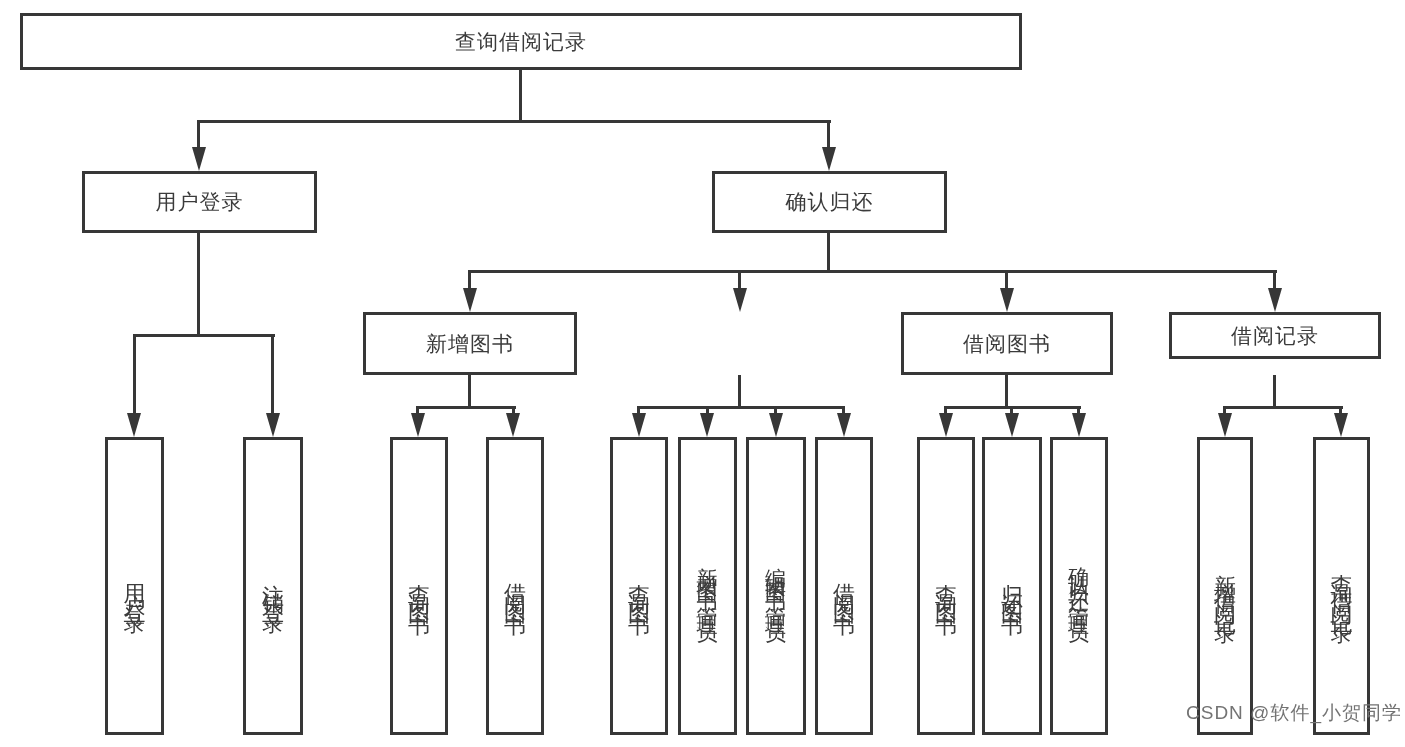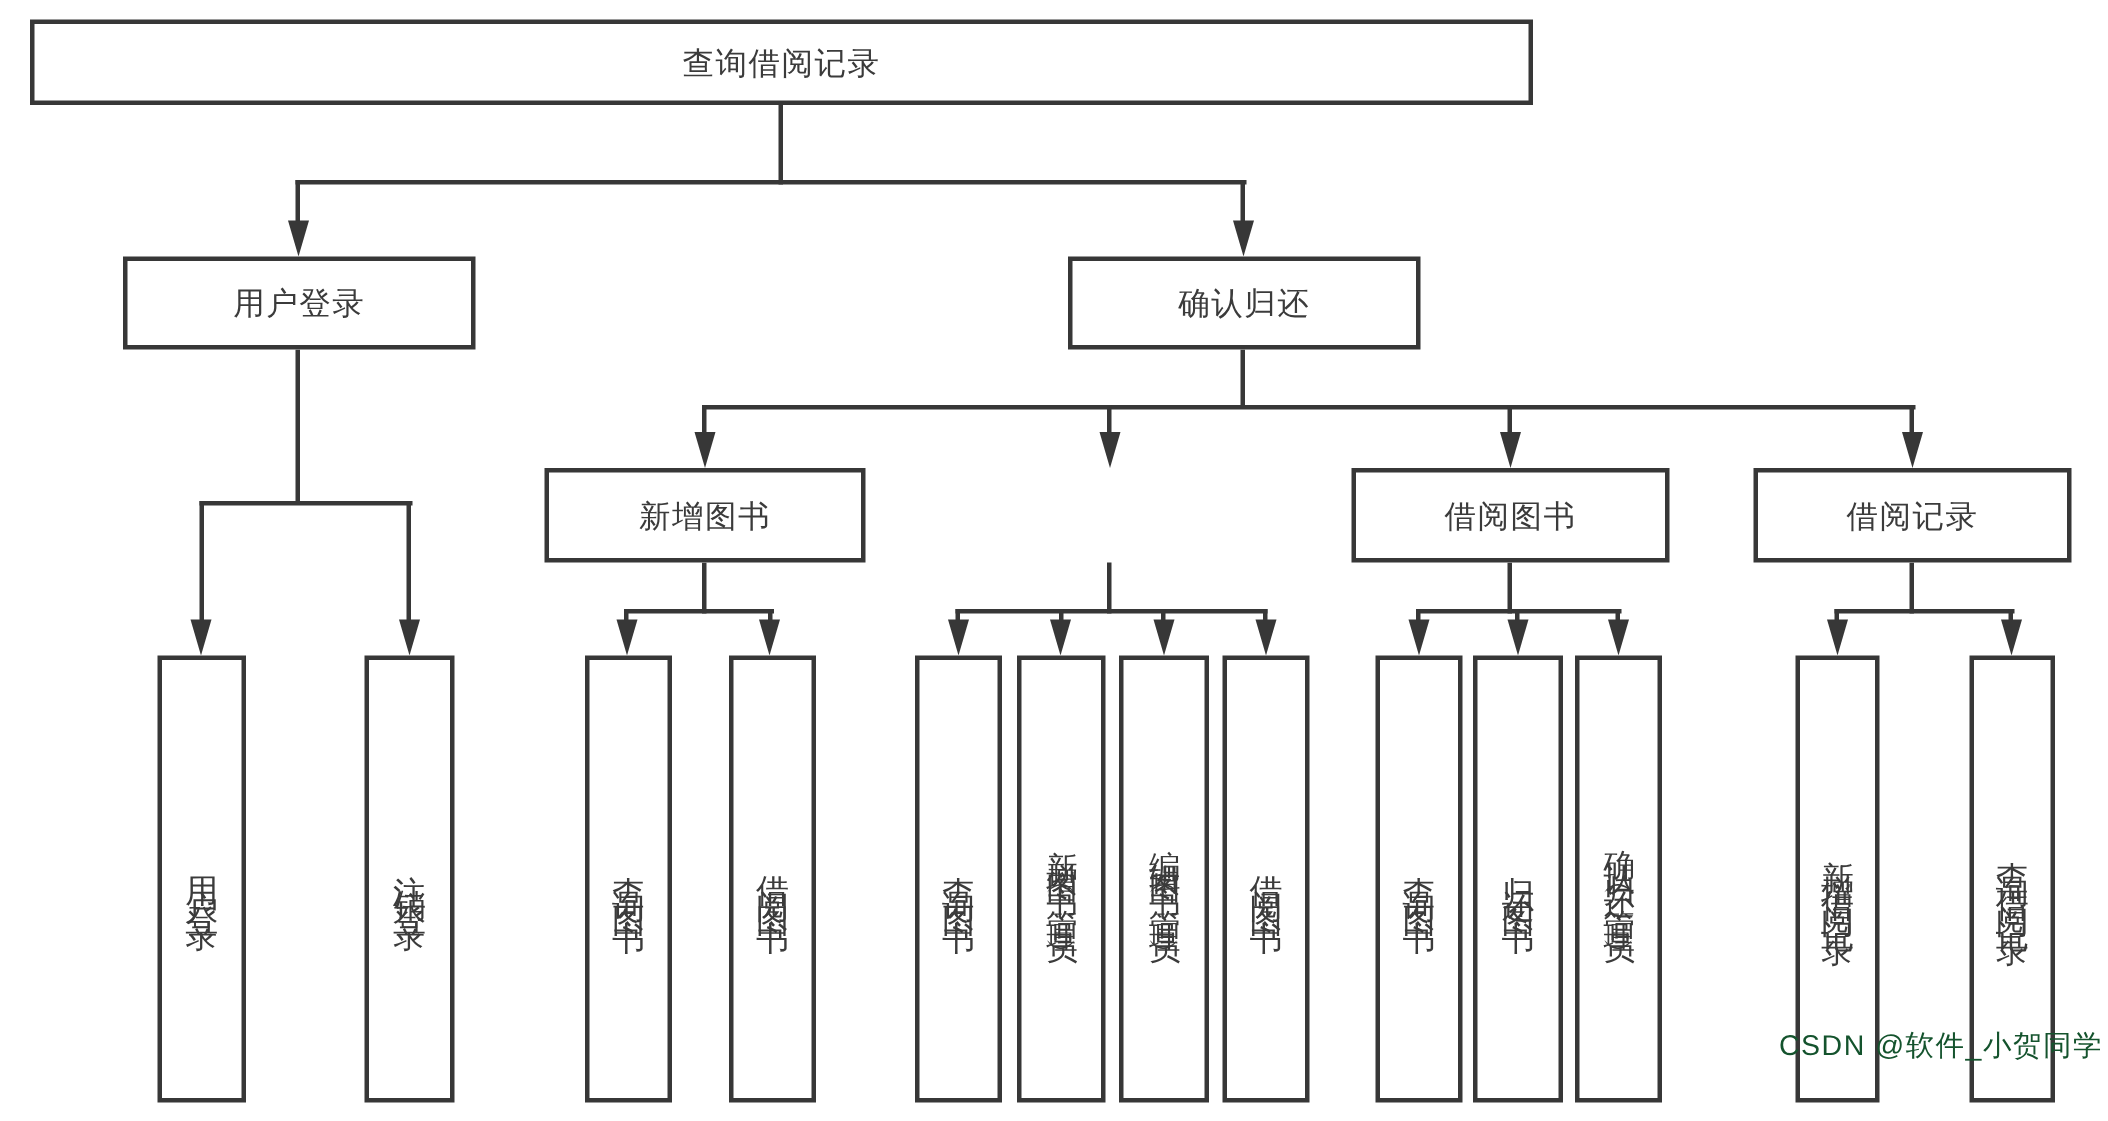--- a/index.html
+++ b/index.html
@@ -17,22 +17,22 @@
     font-size:22px;letter-spacing:10px;line-height:1;white-space:nowrap;
   }
   .vtext.long{font-size:21px;letter-spacing:8px;}
   .line{position:absolute;background:#373737;z-index:1;}
   .arrow{
     position:absolute;width:0;height:0;z-index:1;
     border-left:7px solid transparent;border-right:7px solid transparent;
     border-top:24px solid #373737;
   }
   .watermark{
-    position:absolute;left:1186px;top:684px;z-index:5;
-    color:#14532d;font-size:19px;letter-spacing:1px;white-space:nowrap;
+    position:absolute;left:1186px;top:700px;z-index:5;
+    color:#737373;font-size:19px;letter-spacing:1px;white-space:nowrap;
   }
 </style>
 </head>
 <body>
 
 <div class="canvas">
 
   <div class="box" style="left:20px;top:13px;width:1002px;height:57px;">
     <span class="hlabel">查询借阅记录</span>
   </div>
@@ -68,21 +68,21 @@
   <div class="arrow" style="left:1000px;top:288px;"></div>
   <div class="line" style="left:1273px;top:270px;width:3px;height:21px;"></div>
   <div class="arrow" style="left:1268px;top:288px;"></div>
 
   <div class="box" style="left:363px;top:312px;width:214px;height:63px;">
     <span class="hlabel">新增图书</span>
   </div>
   <div class="box" style="left:901px;top:312px;width:212px;height:63px;">
     <span class="hlabel">借阅图书</span>
   </div>
-  <div class="box" style="left:1169px;top:312px;width:212px;height:63px;">
+  <div class="box" style="left:1169px;top:312px;width:212px;height:47px;">
     <span class="hlabel">借阅记录</span>
   </div>
 
   <div class="line" style="left:468px;top:375px;width:3px;height:34px;"></div>
   <div class="line" style="left:738px;top:375px;width:3px;height:34px;"></div>
   <div class="line" style="left:1005px;top:375px;width:3px;height:34px;"></div>
   <div class="line" style="left:1273px;top:375px;width:3px;height:34px;"></div>
 
   <div class="line" style="left:416px;top:406px;width:100px;height:3px;"></div>
   <div class="line" style="left:416px;top:406px;width:3px;height:10px;"></div>

